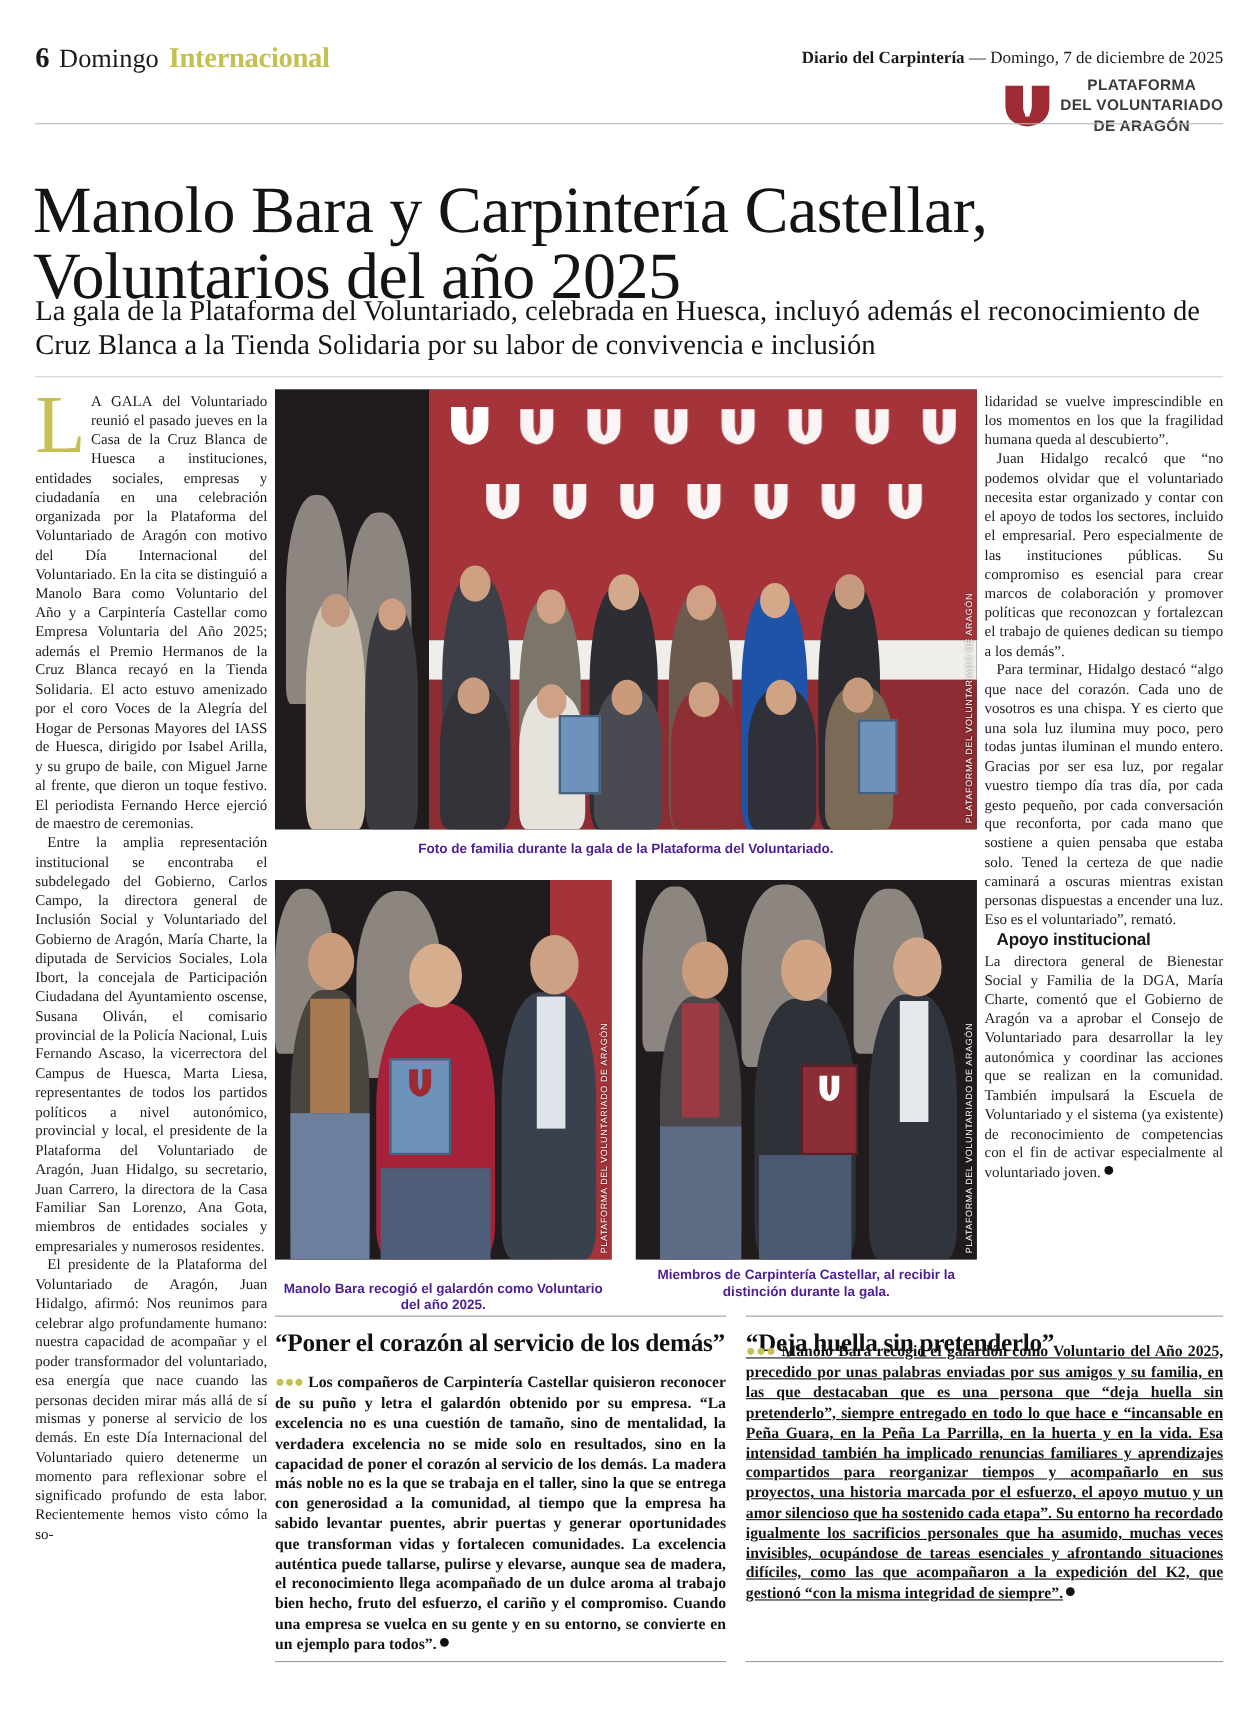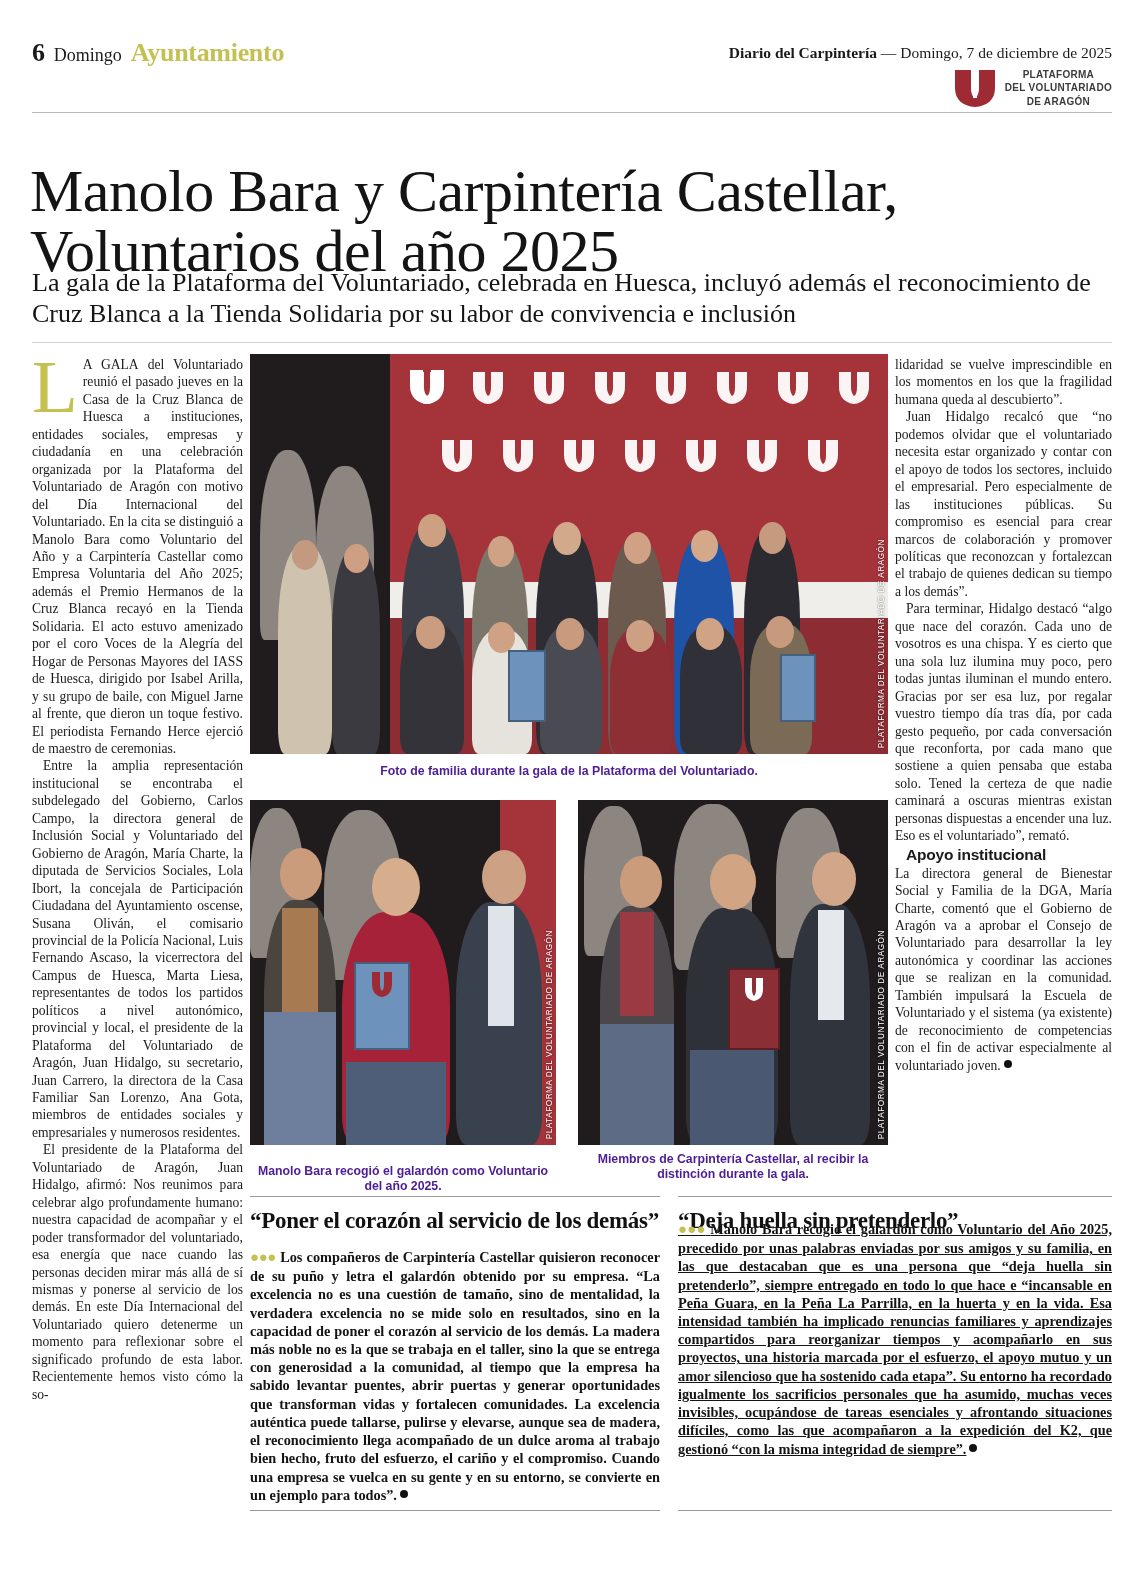--- a/index.html
+++ b/index.html
@@ -8,30 +8,30 @@
     background:#ffffff;
     font-family:"Liberation Serif", serif;
     color:#1a1a1a;
     overflow:hidden;
   }
   .page{position:relative;width:1144px;height:1576px;box-sizing:border-box;}
 
   
   .masthead{position:absolute;left:32px;top:38px;width:1080px;height:38px;}
   .folio{font-size:26px;font-weight:bold;letter-spacing:-0.3px;}
-  .folio-section{font-size:18px;font-weight:normal;}
+  .folio-section{font-size:24px;font-weight:normal;}
   .masthead-left{position:absolute;left:0;top:0;display:flex;align-items:baseline;gap:9px;white-space:nowrap;}
   .masthead-left .k{color:#c5c052;font-weight:bold;}
   .masthead-right{position:absolute;right:0;top:6px;font-size:15.5px;white-space:nowrap;}
   .masthead-right b{font-weight:bold;}
 
   
   .logo{position:absolute;right:32px;top:68px;display:flex;align-items:center;gap:8px;}
   .logo-mark{width:44px;height:40px;}
-  .logo-text{font-family:"Liberation Sans",sans-serif;font-size:10px;font-weight:bold;
+  .logo-text{font-family:"Liberation Sans",sans-serif;font-size:14px;font-weight:bold;
     line-height:1.32;color:#3b3b3b;letter-spacing:0.3px;text-align:center;}
 
   .rule-top{position:absolute;left:32px;top:112px;width:1080px;height:1px;background:#b9b9b9;}
 
   
   .headline{position:absolute;left:30px;top:122px;width:1090px;
     font-size:60px;line-height:0.99;font-weight:normal;letter-spacing:-0.5px;
     font-family:"Liberation Serif",serif;color:#141414;}
   .headline .l2{display:block;}
 
@@ -107,21 +107,21 @@
 </style>
 </head>
 <body>
 
 <div class="page">
 
   <div class="masthead">
     <div class="masthead-left">
       <span class="folio">6</span>
       <span class="folio-section">Domingo</span>
-      <span class="folio k" style="font-size:26px;">Ayuntamiento</span>
+      <span class="folio k" style="font-size:26px;">Internacional</span>
     </div>
     <div class="masthead-right">
       <b>Diario del Carpintería</b><span> — Domingo, 7 de diciembre de 2025</span>
     </div>
   </div>
 
   <div class="logo">
     <svg class="logo-mark" viewBox="0 0 44 40">
       <path d="M2 2 H18 V20 C18 26 20 29 22 30 C24 29 26 26 26 20 V2 H42 V20 C42 32 34 38 22 39 C10 38 2 32 2 20 Z" fill="#9e2b33"></path>
       <path d="M20 2 H24 V30 H20 Z" fill="#ffffff"></path>

